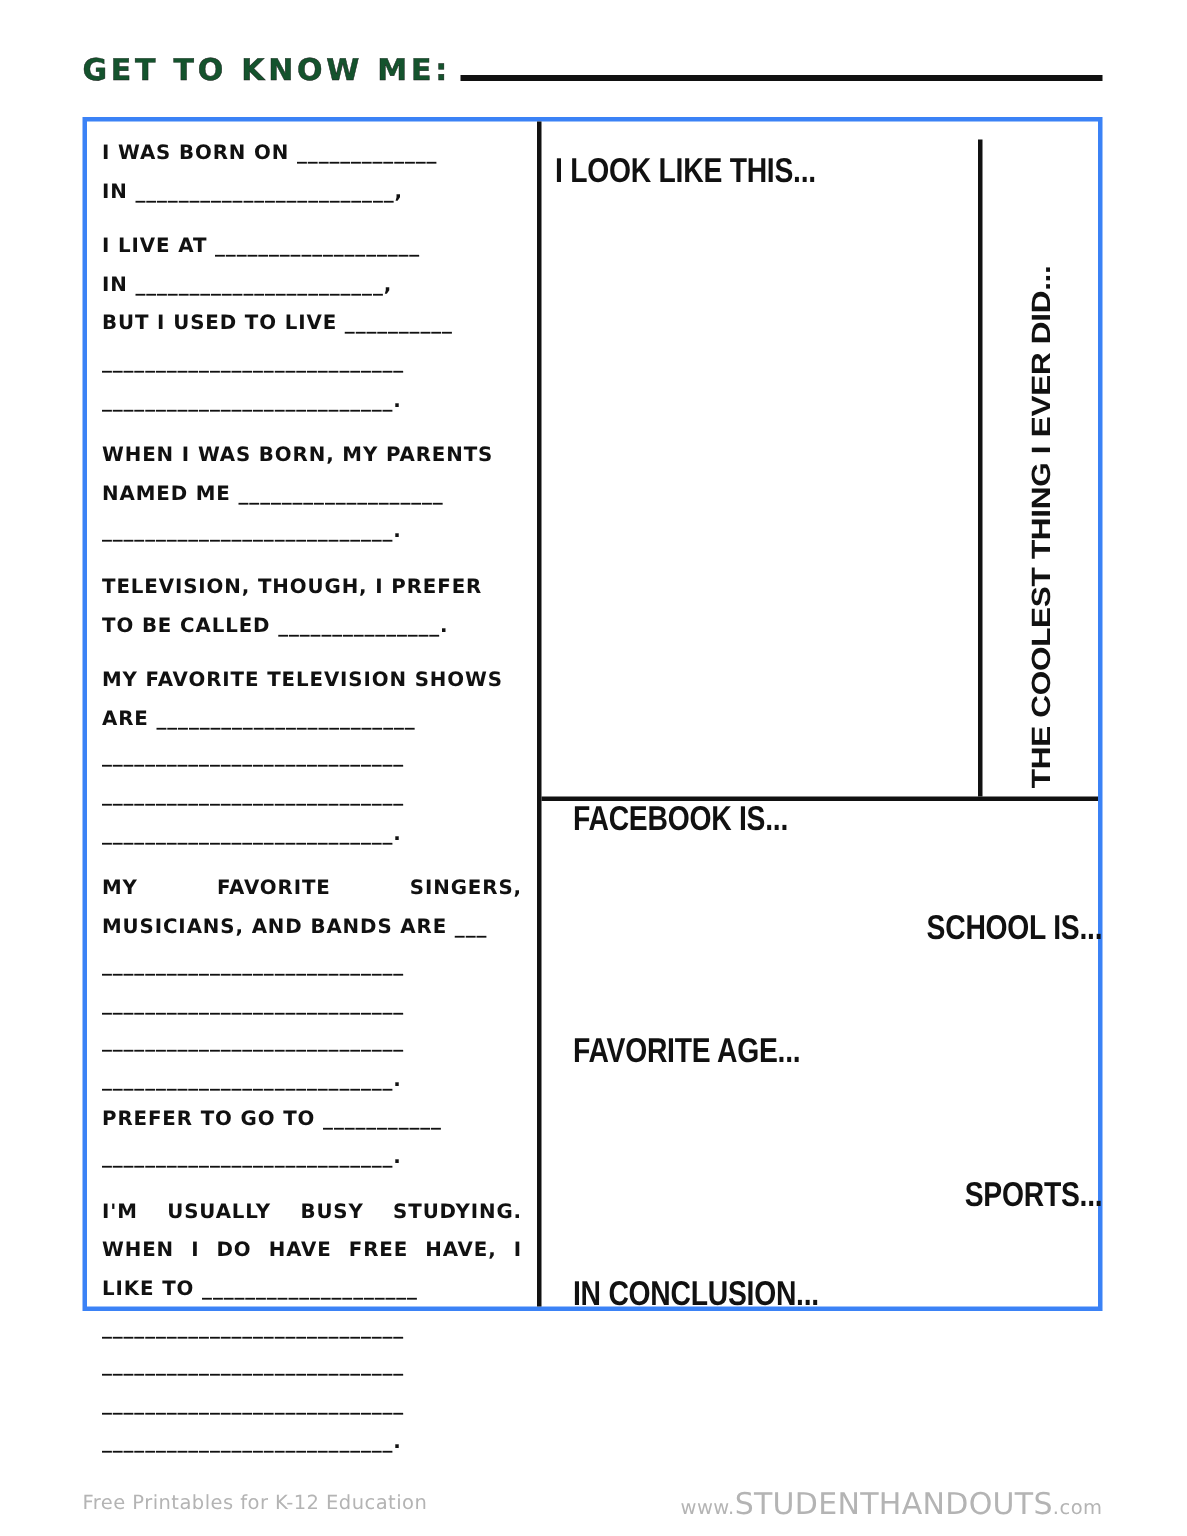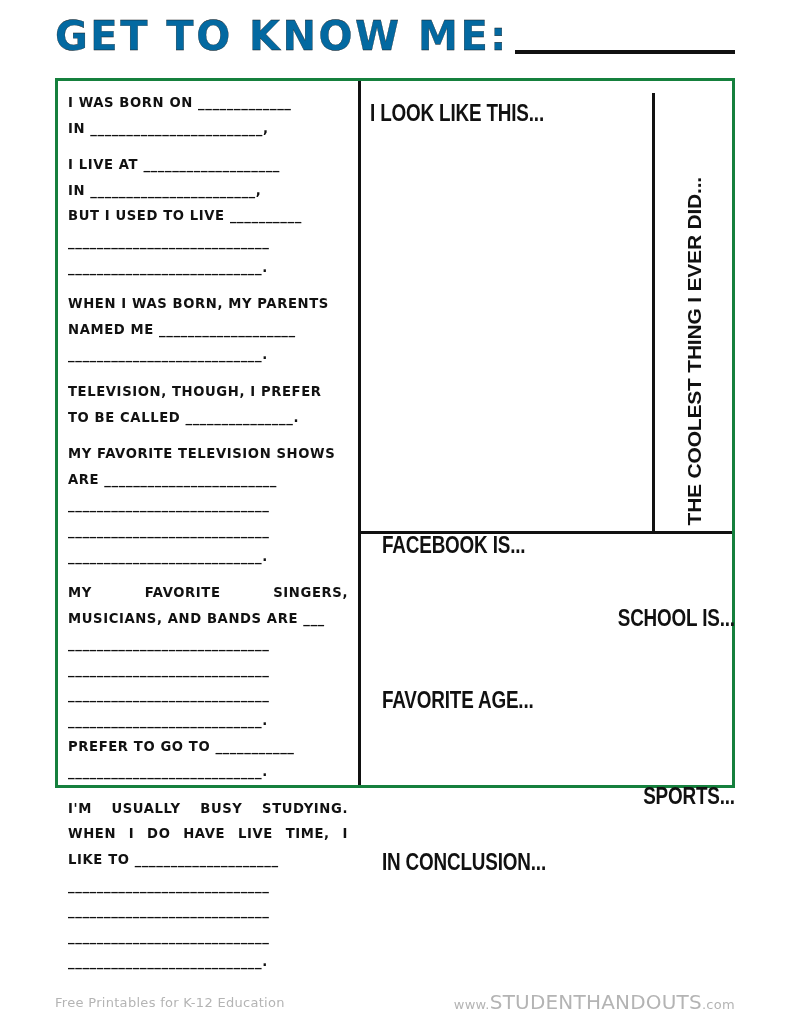--- a/index.html
+++ b/index.html
@@ -27,44 +27,44 @@
     left: 55px;
     top: 10px;
     width: 680px;
     height: 48px;
     display: flex;
     align-items: flex-end;
   }
   .title-text {
     font-family: "DejaVu Sans", sans-serif;
     font-weight: 700;
-    font-size: 40px;
+    font-size: 20px;
     letter-spacing: 2.5px;
-    color: #0369a1;
+    color: #14532d;
     white-space: nowrap;
     line-height: 1;
     padding-bottom: 2px;
     -webkit-text-stroke: 0.3px #1a1a1a;
   }
   .title-rule {
     flex: 1 1 auto;
     height: 0;
     border-bottom: 4px solid #111111;
     margin-left: 6px;
     margin-bottom: 4px;
   }
 
   
   .frame {
     position: absolute;
     left: 55px;
     top: 78px;
     width: 680px;
-    height: 710px;
-    border: 3px solid #15803d;
+    height: 796px;
+    border: 3px solid #3b82f6;
     box-sizing: border-box;
     padding-left: 16px;
   }
 
   
   .col-left {
     position: absolute;
     left: 0;
     top: 0;
     width: 303px;
@@ -239,21 +239,21 @@
           <div class="ln">___________________________.</div>
           <div class="ln just gap">MY FAVORITE SINGERS,</div>
           <div class="ln">MUSICIANS, AND BANDS ARE ___</div>
           <div class="ln">____________________________</div>
           <div class="ln">____________________________</div>
           <div class="ln">____________________________</div>
           <div class="ln">___________________________.</div>
           <div class="ln">PREFER TO GO TO ___________</div>
           <div class="ln">___________________________.</div>
           <div class="ln just gap">I'M USUALLY BUSY STUDYING.</div>
-          <div class="ln just">WHEN I DO HAVE LIVE TIME, I</div>
+          <div class="ln just">WHEN I DO HAVE FREE HAVE, I</div>
           <div class="ln">LIKE TO ____________________</div>
           <div class="ln">____________________________</div>
           <div class="ln">____________________________</div>
           <div class="ln">____________________________</div>
           <div class="ln">___________________________.</div>
         </div>
     </div>
 
     <div class="col-right">
 

